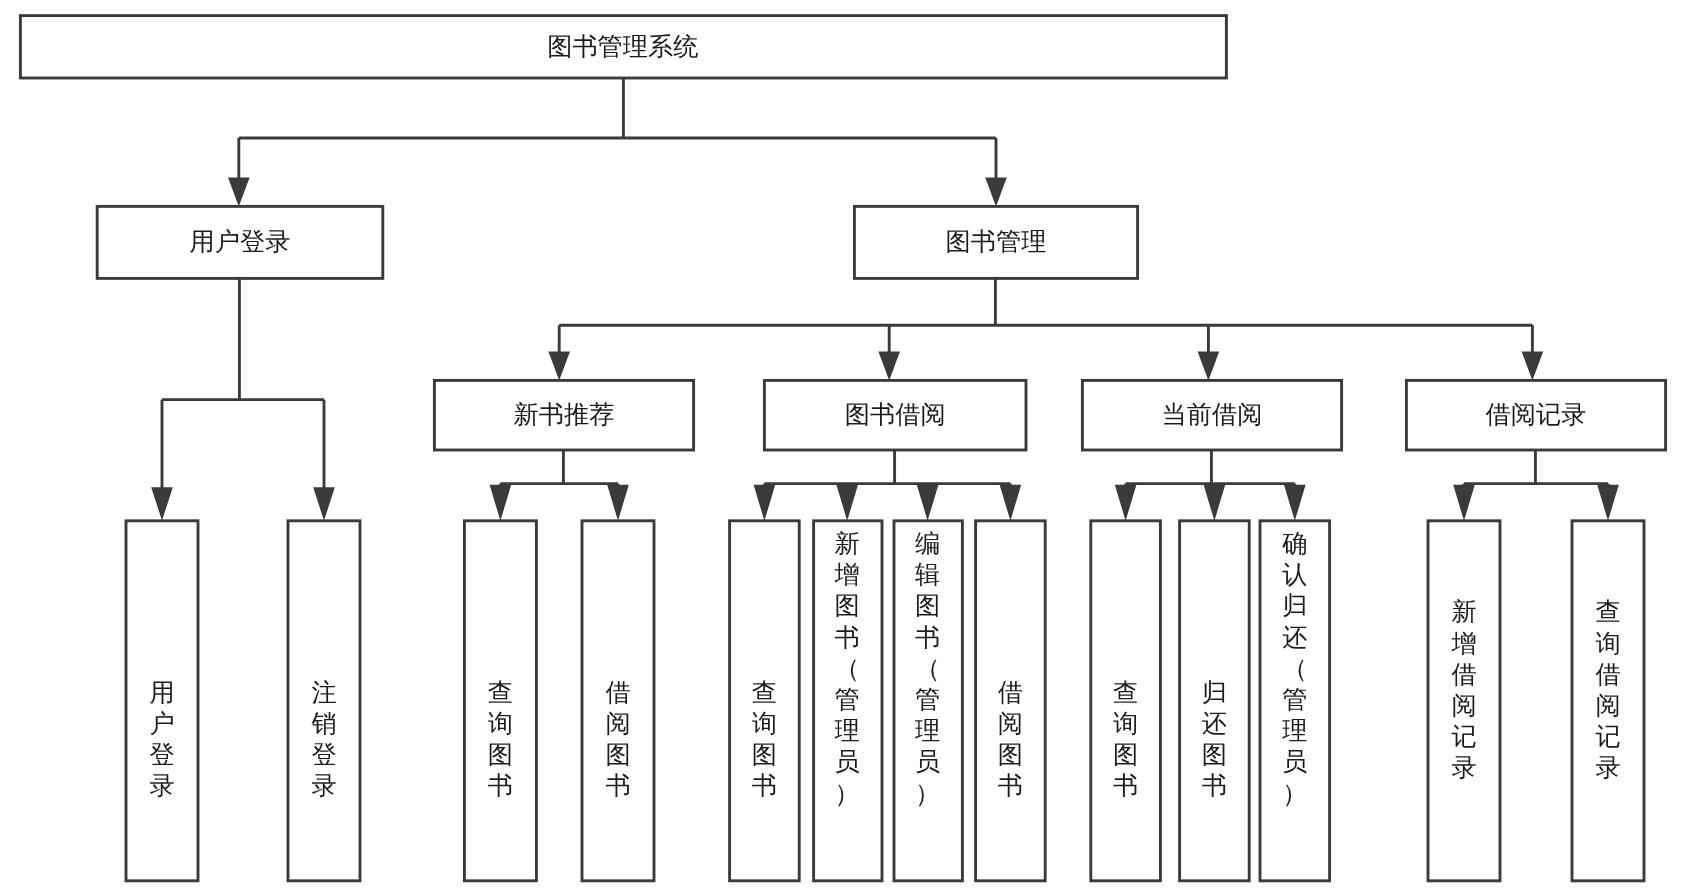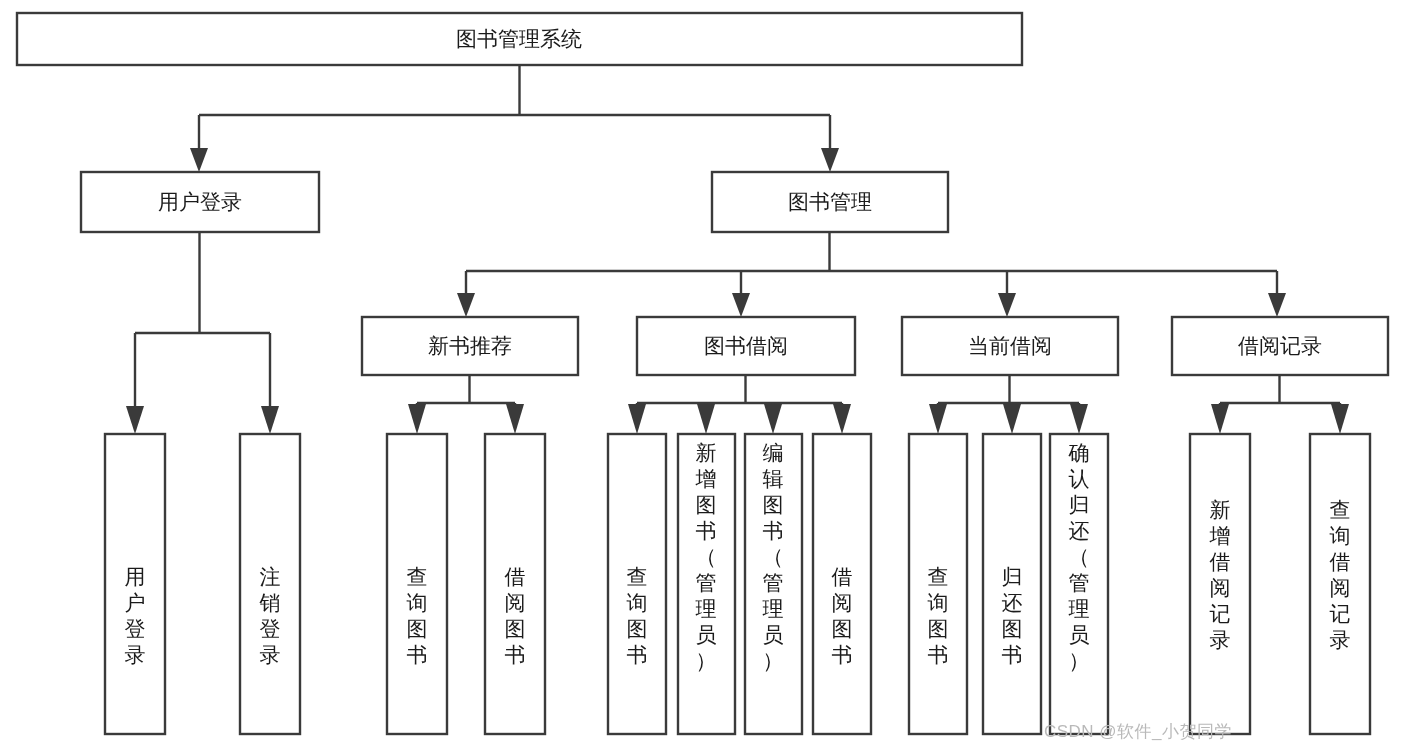--- a/index.html
+++ b/index.html
@@ -235,15 +235,14 @@
       </g>
 
       <g>
         <rect class="node-box" x="1310" y="434" width="60" height="300"></rect>
         <text class="node-label-v" x="1340" y="517"><tspan x="1340" y="517">查</tspan><tspan x="1340" y="543">询</tspan><tspan x="1340" y="569">借</tspan><tspan x="1340" y="595">阅</tspan><tspan x="1340" y="621">记</tspan><tspan x="1340" y="647">录</tspan></text>
       </g>
 
     </g>
   </svg>
 
-  <div class="watermark-text">CSDN @软件_小贺同学</div>
 
 </div>
 
 </body></html>

